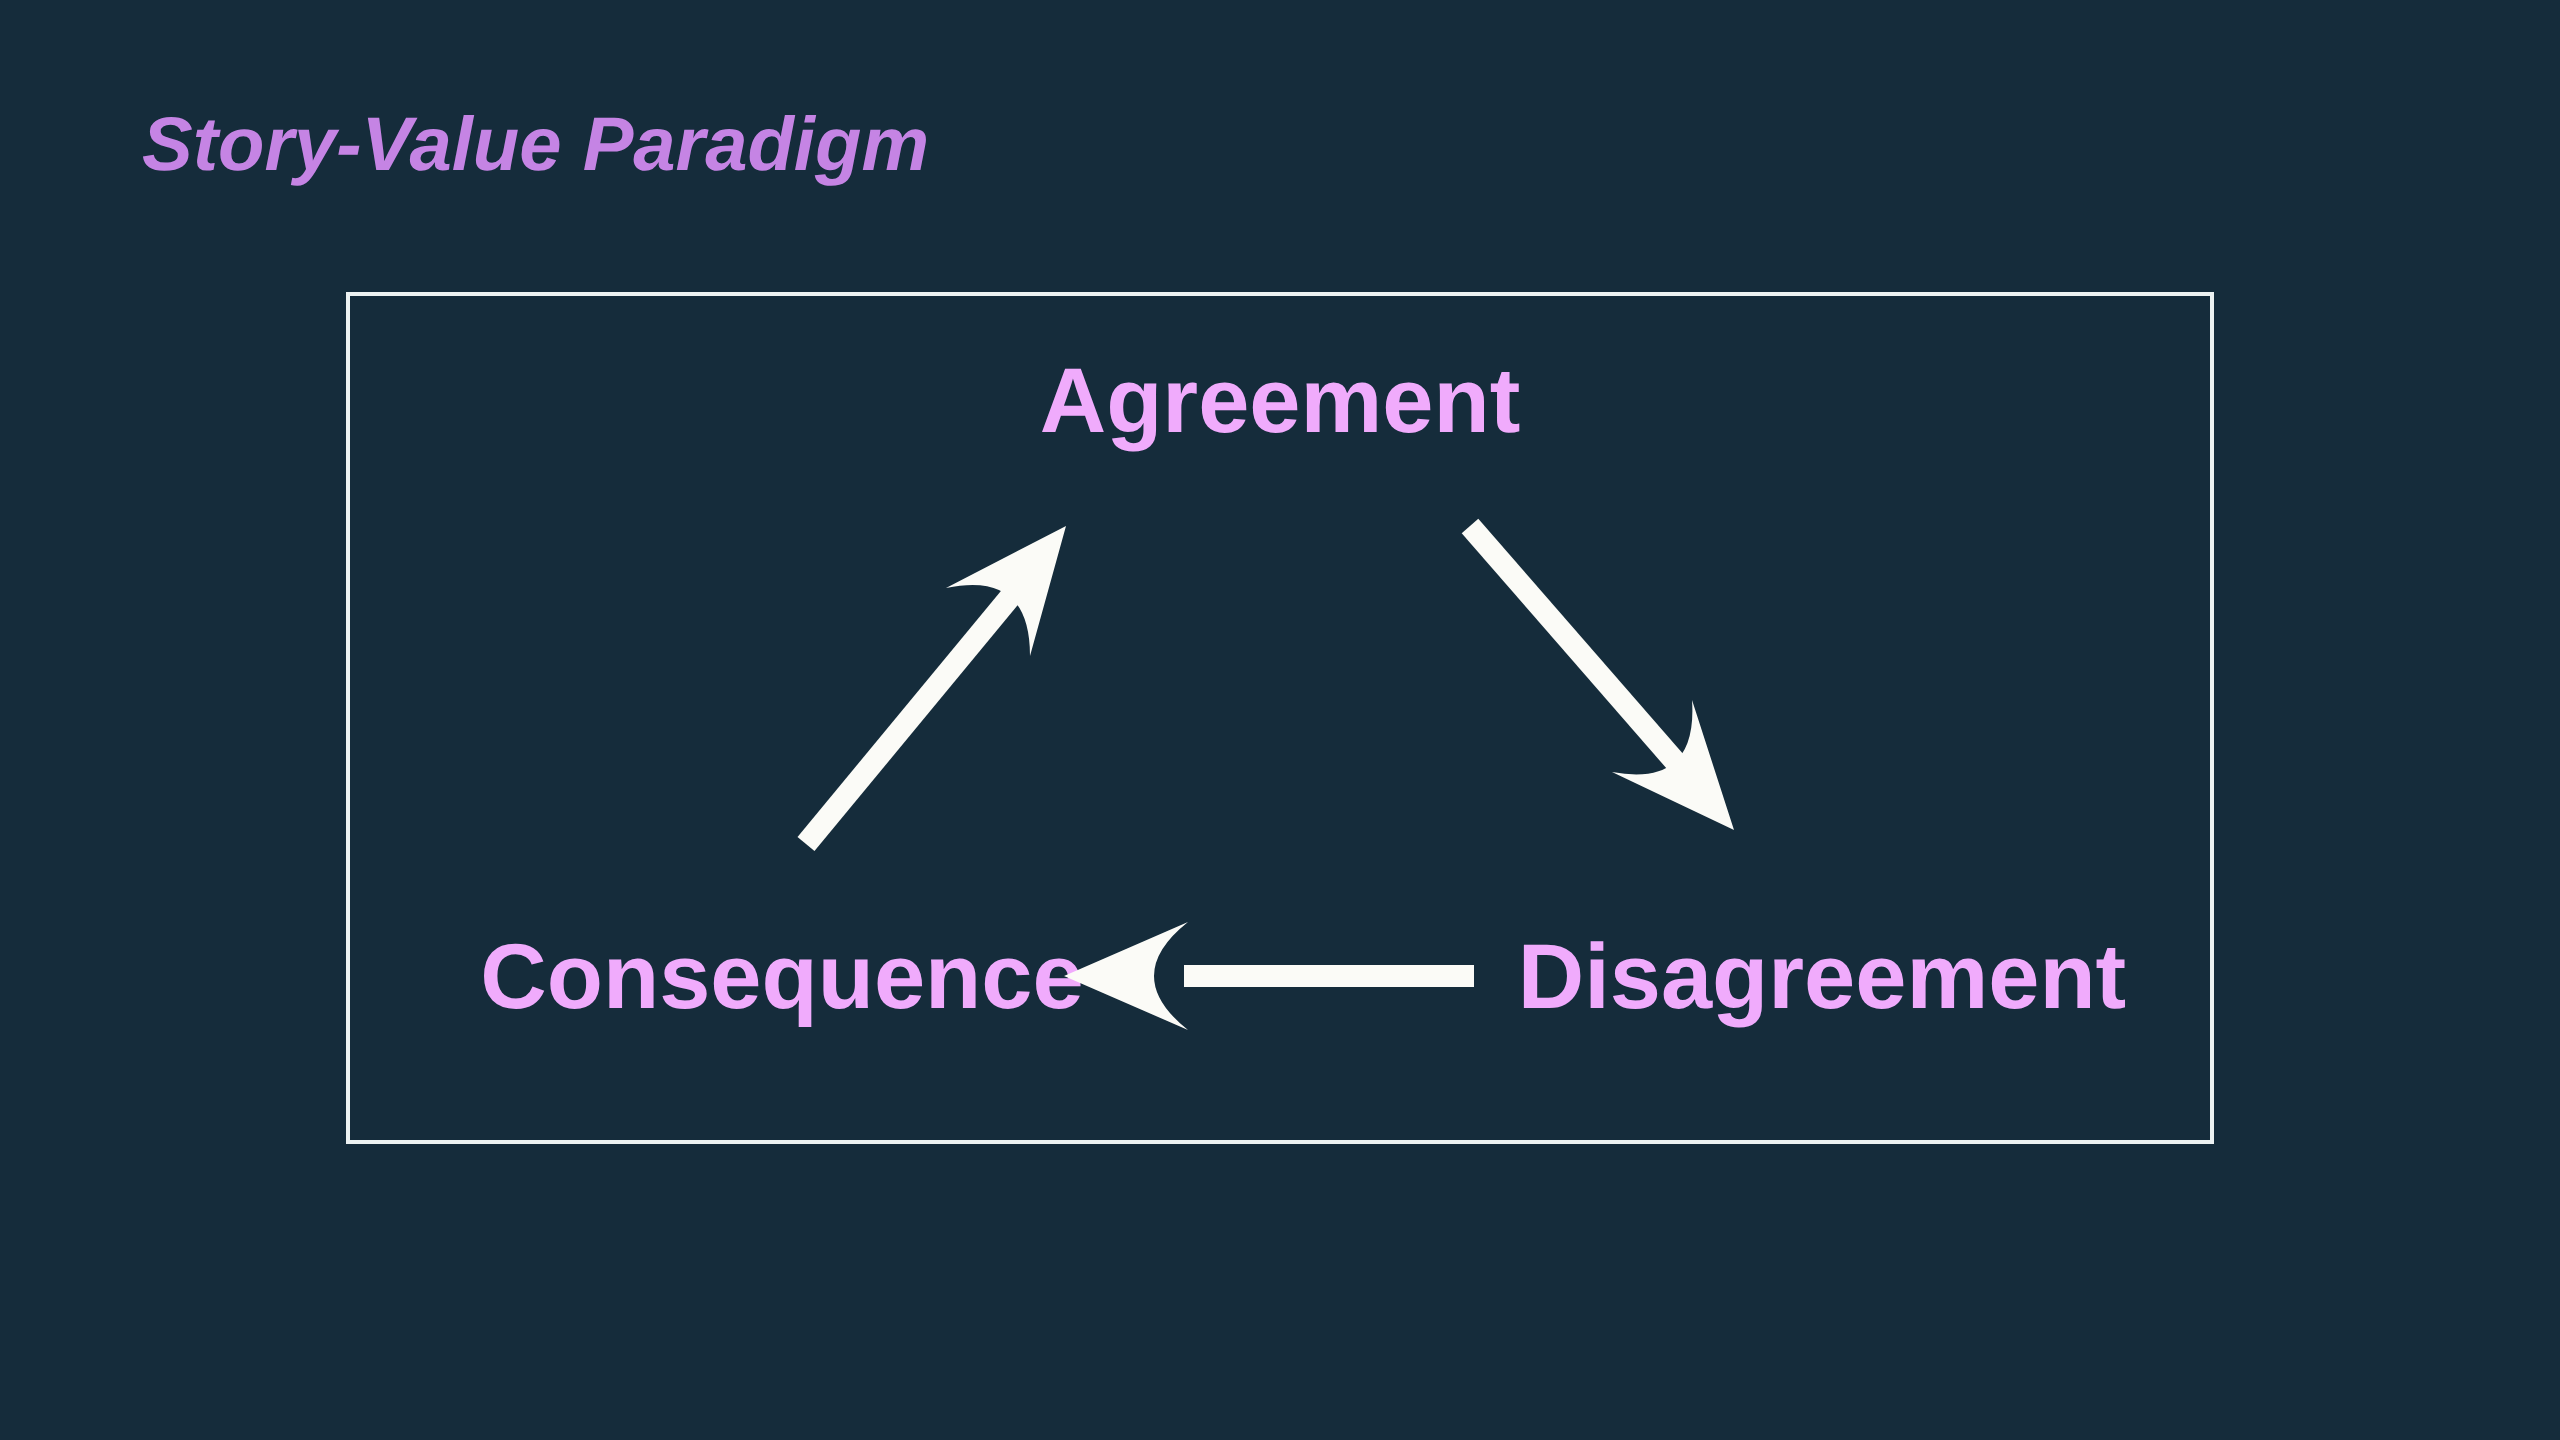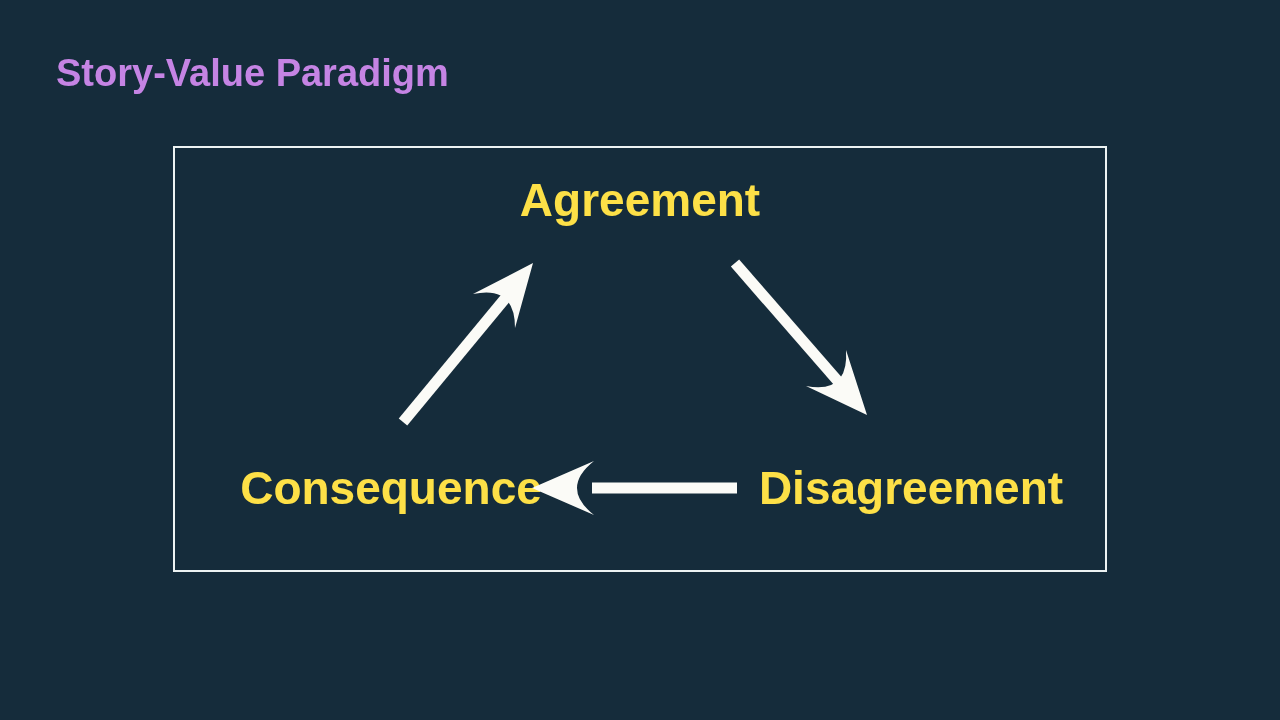--- a/index.html
+++ b/index.html
@@ -9,42 +9,43 @@
   body {
     width: 1280px;
     height: 720px;
     background: #152C3B;
     position: relative;
     overflow: hidden;
     font-family: "Liberation Sans", sans-serif;
   }
   .slide-title {
     position: absolute;
-    left: 56px;
+    left: 71px;
     top: 51px;
     font-size: 38px;
     line-height: 44px;
     font-weight: bold;
+    font-style: italic;
     color: #C584E4;
     white-space: nowrap;
   }
   .diagram-box {
     position: absolute;
     left: 173px;
     top: 146px;
     width: 930px;
     height: 422px;
     border: 2px solid #ECF2F2;
   }
   .node-label {
     position: absolute;
     font-size: 46px;
     line-height: 56px;
     font-weight: bold;
-    color: #fde047;
+    color: #f0abfc;
     white-space: nowrap;
     transform: translateX(-50%);
   }
   .node-agreement    { left: 640px; top: 172px; }
   .node-consequence  { left: 363px; top: 460px; margin-left: 28px; }
   .node-disagreement { left: 911px; top: 460px; }
   .arrow-layer {
     position: absolute;
     left: 0;
     top: 0;

